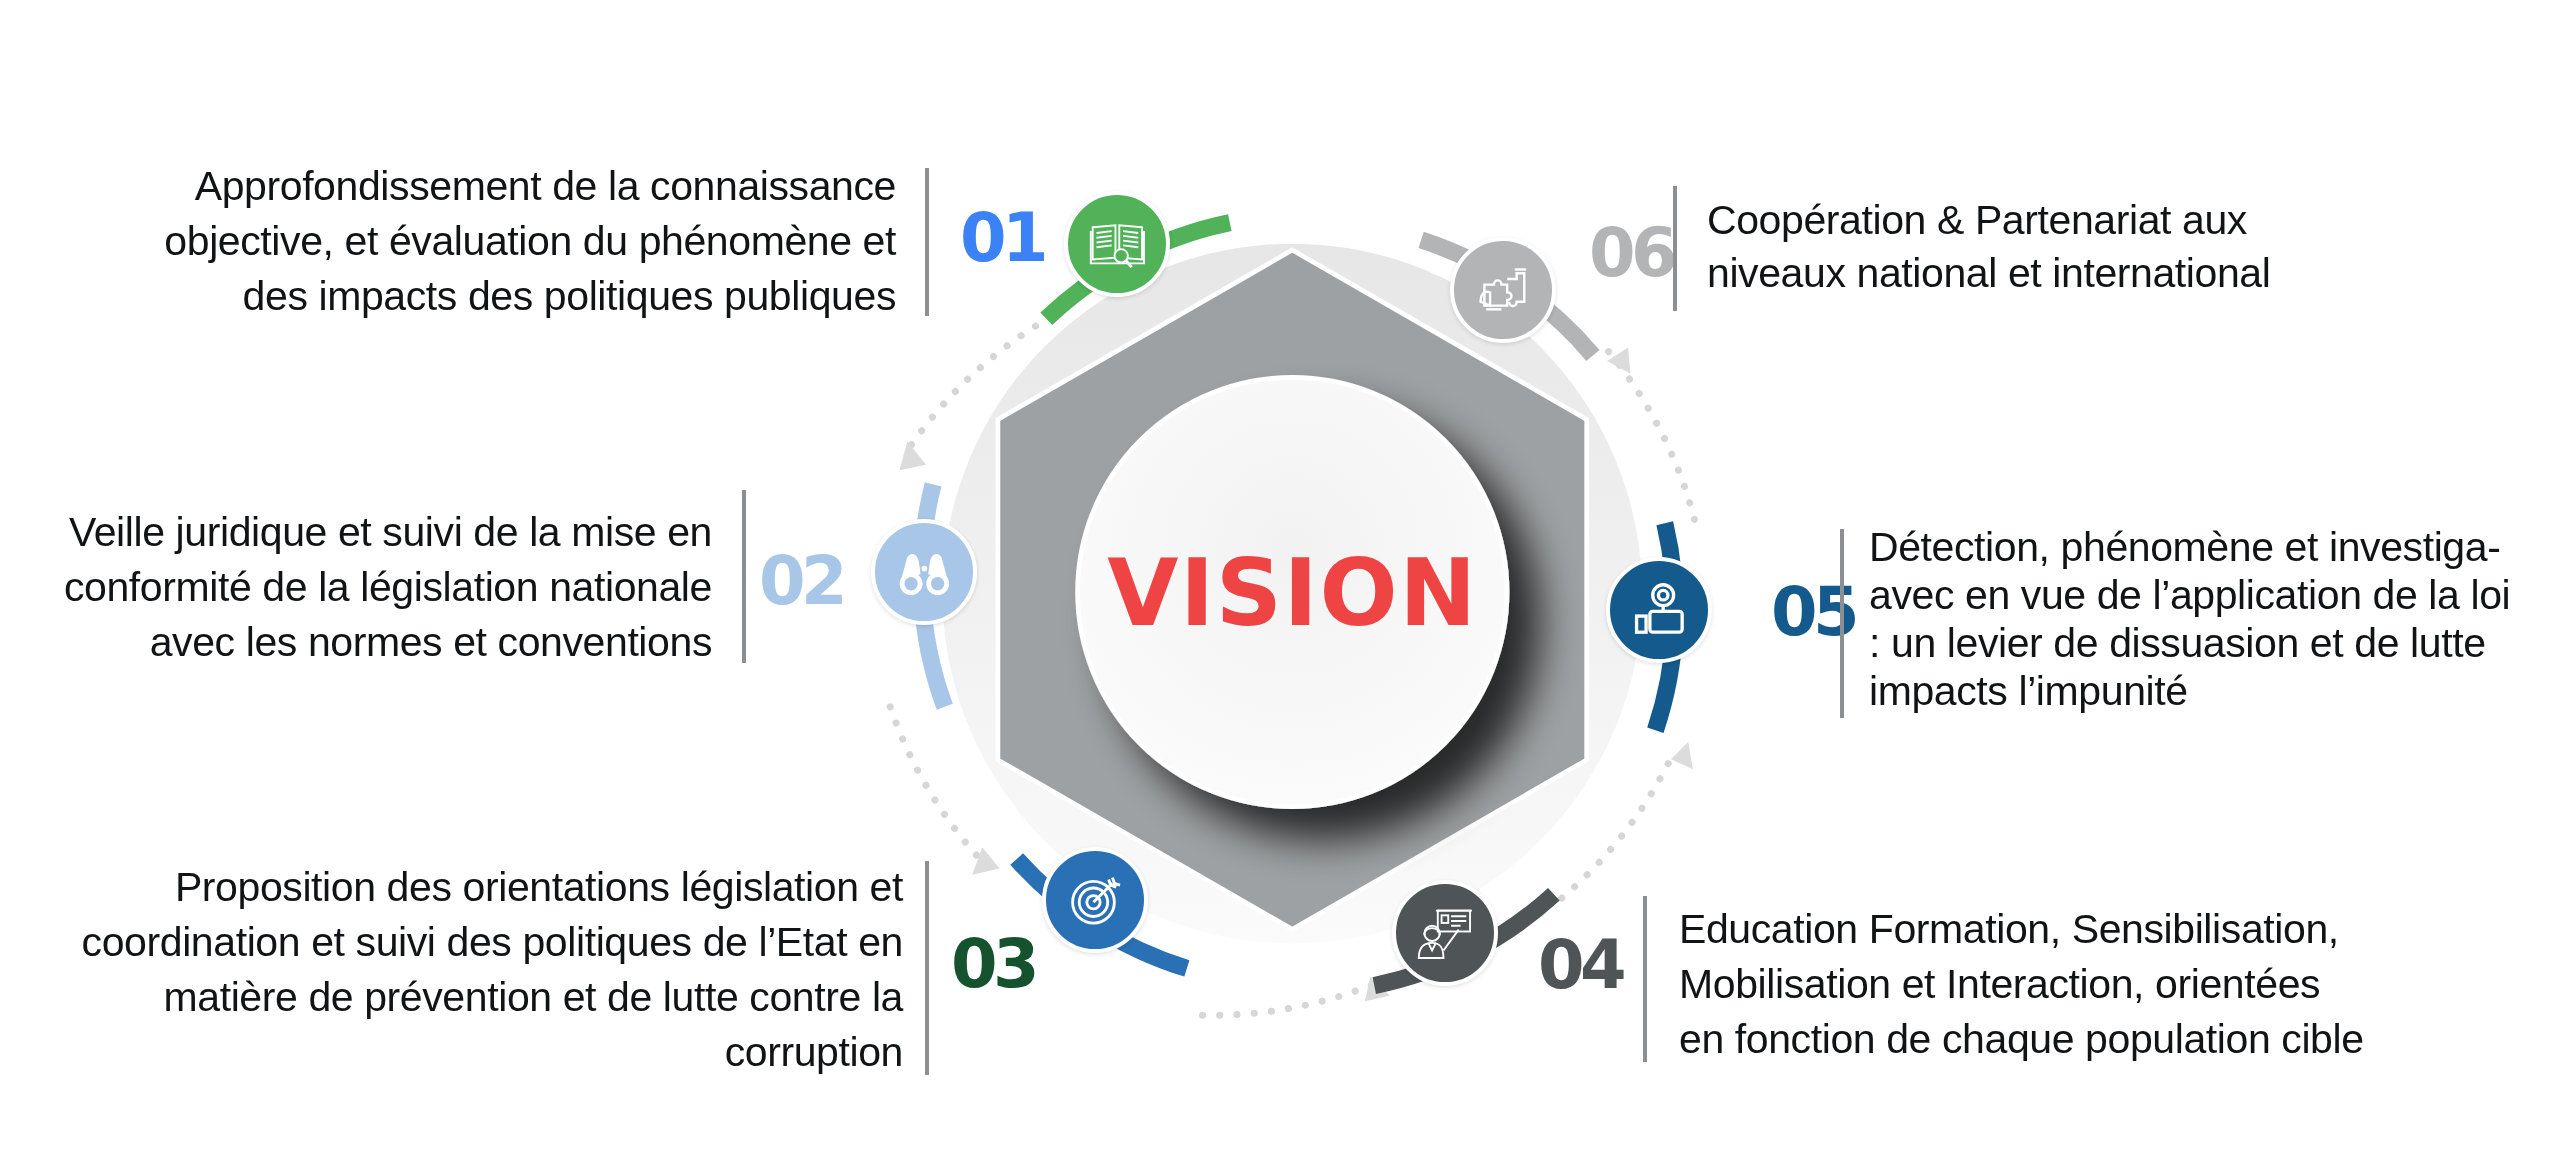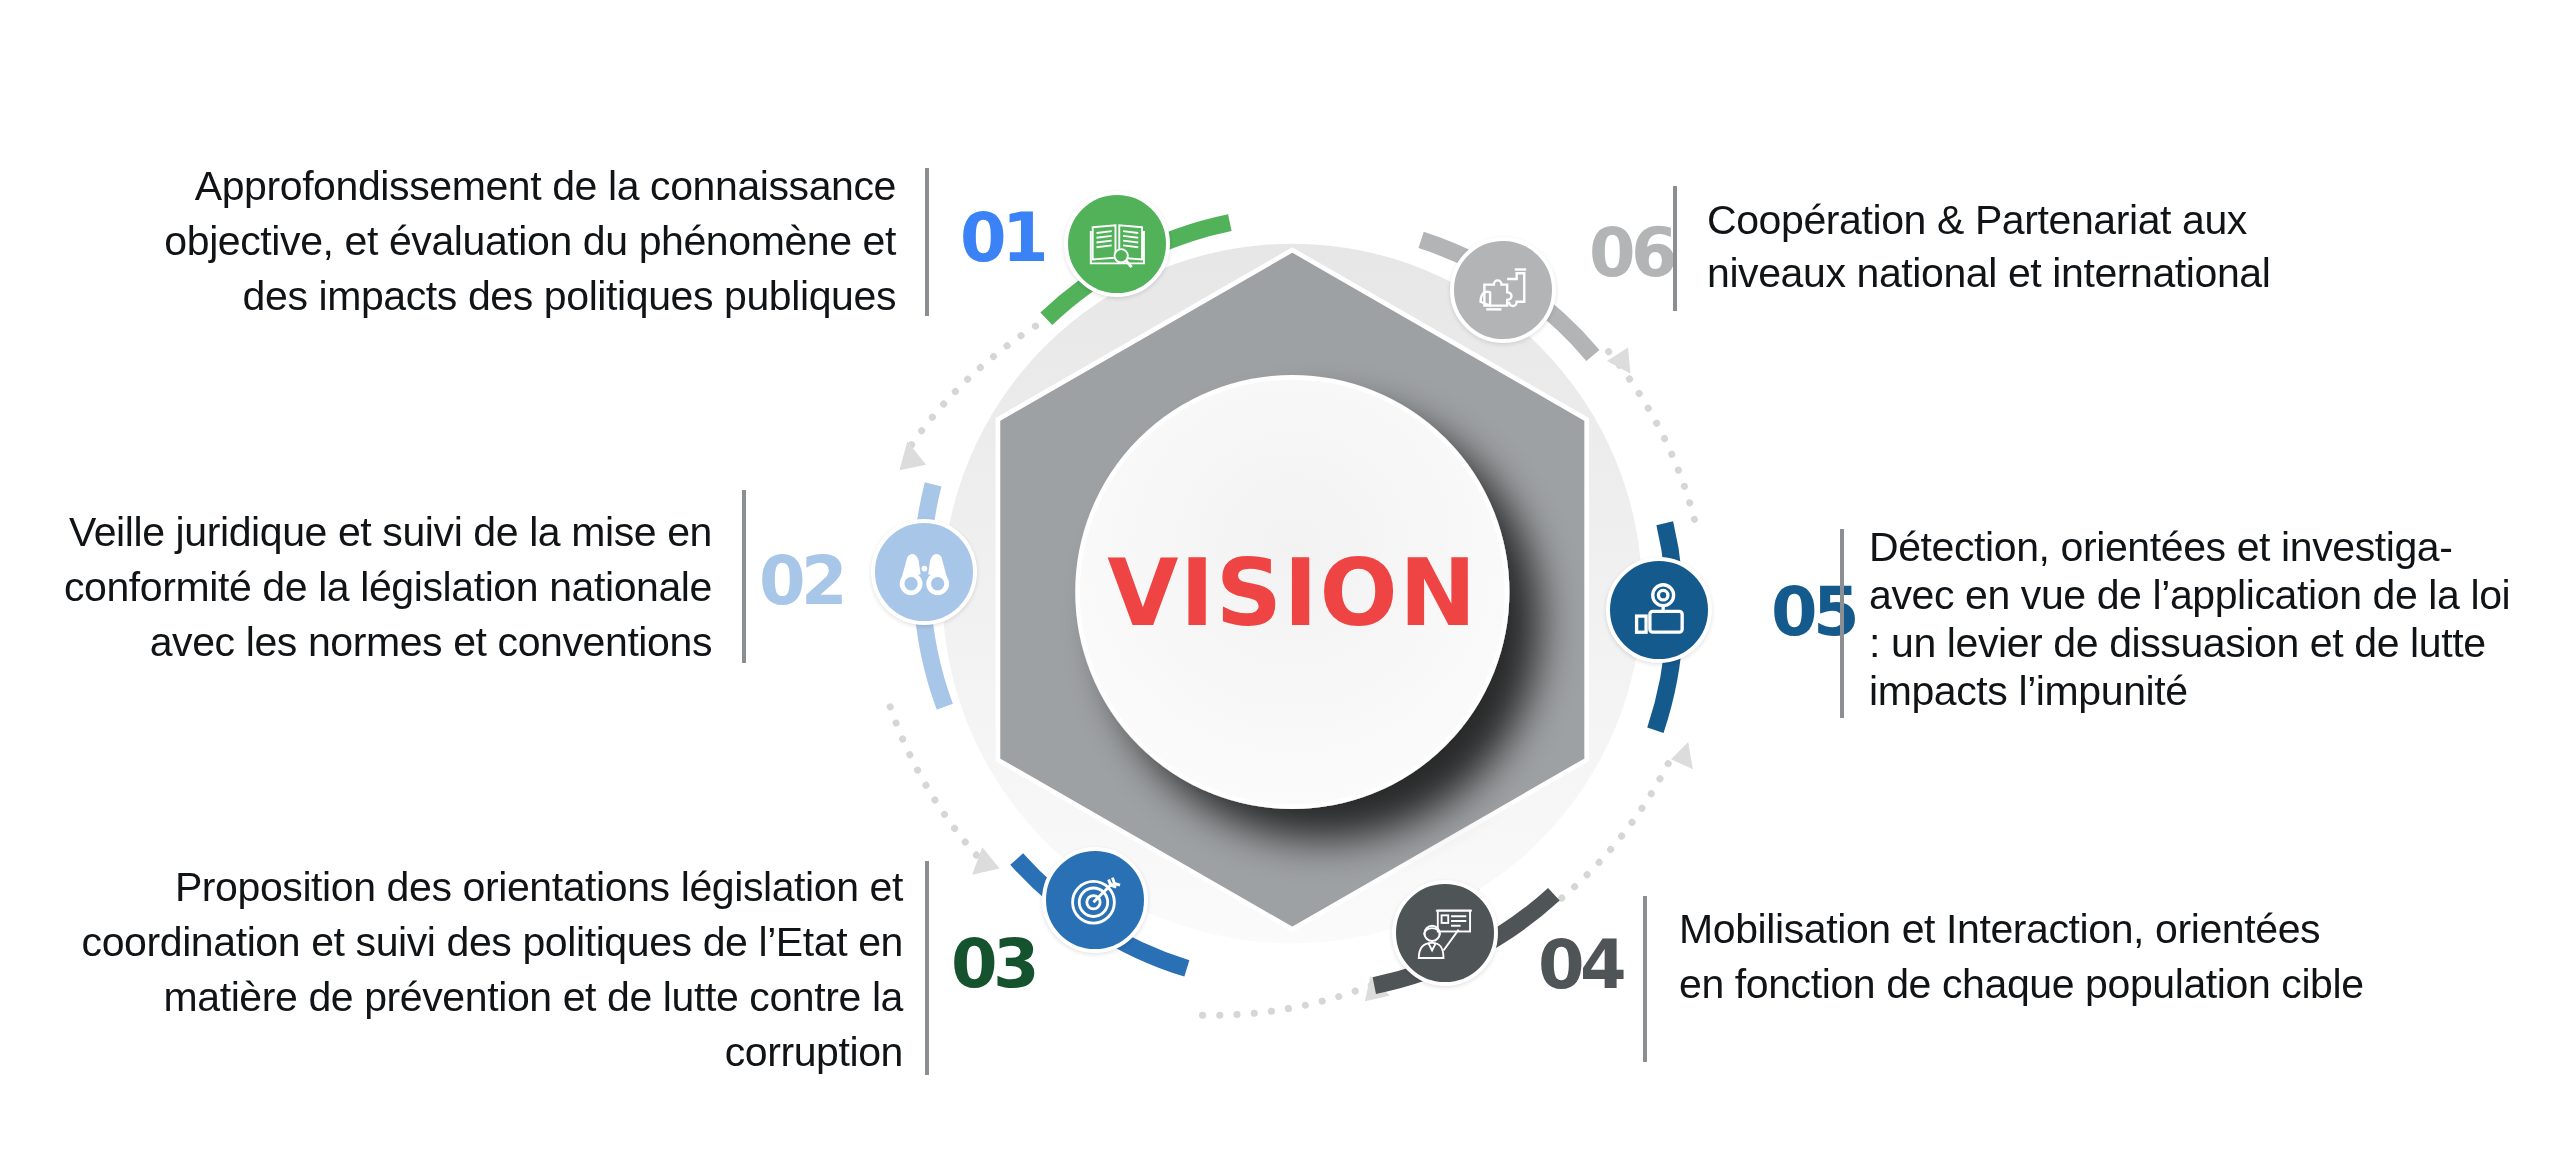--- a/index.html
+++ b/index.html
@@ -144,37 +144,38 @@
     <circle cx="18" cy="32" r="8"></circle>
     <path d="M10 34 C8 24 28 24 26 34"></path>
     <path d="M4 58 C4 46 10 42 18 42 C26 42 30 46 30 58 Z"></path>
     <path d="M14 42 L18 50 L22 42"></path>
     <path d="M30 50 L46 28"></path>
   </svg>
 </div>
 <div class="num" style="left:1538px; top:932px; color:#4f5456;">04</div>
 <div class="divider" style="left:1643px; top:896px; height:166px;"></div>
 <div class="text-block right" style="left:1679px; top:902px;">
+  <span class="line">Education Formation, Sensibilisation,</span>
   <span class="line">Mobilisation et  Interaction, orientées</span>
   <span class="line">en fonction de chaque population cible</span>
 </div>
 
 <div class="icon-circle" style="left:1606px; top:557px; width:106px; height:106px; background:#155a8c;">
   <svg viewBox="0 0 64 64" fill="none" stroke="#ffffff" stroke-width="3.5">
     <circle cx="36" cy="16" r="11"></circle>
     <circle cx="36" cy="16" r="5"></circle>
     <path d="M36 27 V33"></path>
     <rect x="22" y="33" width="34" height="22" rx="3"></rect>
     <rect x="8" y="38" width="10" height="17"></rect>
   </svg>
 </div>
 <div class="num" style="left:1743px; top:579px; color:#155a8c;margin-left:28px;">05</div>
 <div class="divider" style="left:1840px; top:529px; height:189px;"></div>
 <div class="text-block right" style="left:1869px; top:523px; line-height:48px;">
-  <span class="line">Détection, orientées et investiga-</span>
+  <span class="line">Détection, phénomène et investiga-</span>
   <span class="line">avec en vue de l’application de la loi</span>
   <span class="line">: un levier de dissuasion et de  lutte</span>
   <span class="line">impacts l’impunité</span>
 </div>
 
 <div class="icon-circle" style="left:1450px; top:237px; width:106px; height:106px; background:#b2b4b6;">
   <svg viewBox="0 0 64 64" fill="none" stroke="#ffffff" stroke-width="2.5">
     <path d="M12 26 H22 C22 20 30 20 30 26 H36 V34 C42 34 42 42 36 42 V48 H12 Z"></path>
     <path d="M36 20 H46 V14 H54 V44 H46 C46 50 38 50 38 44"></path>
     <path d="M8 44 C8 36 12 32 18 34 L18 48 Z"></path>

